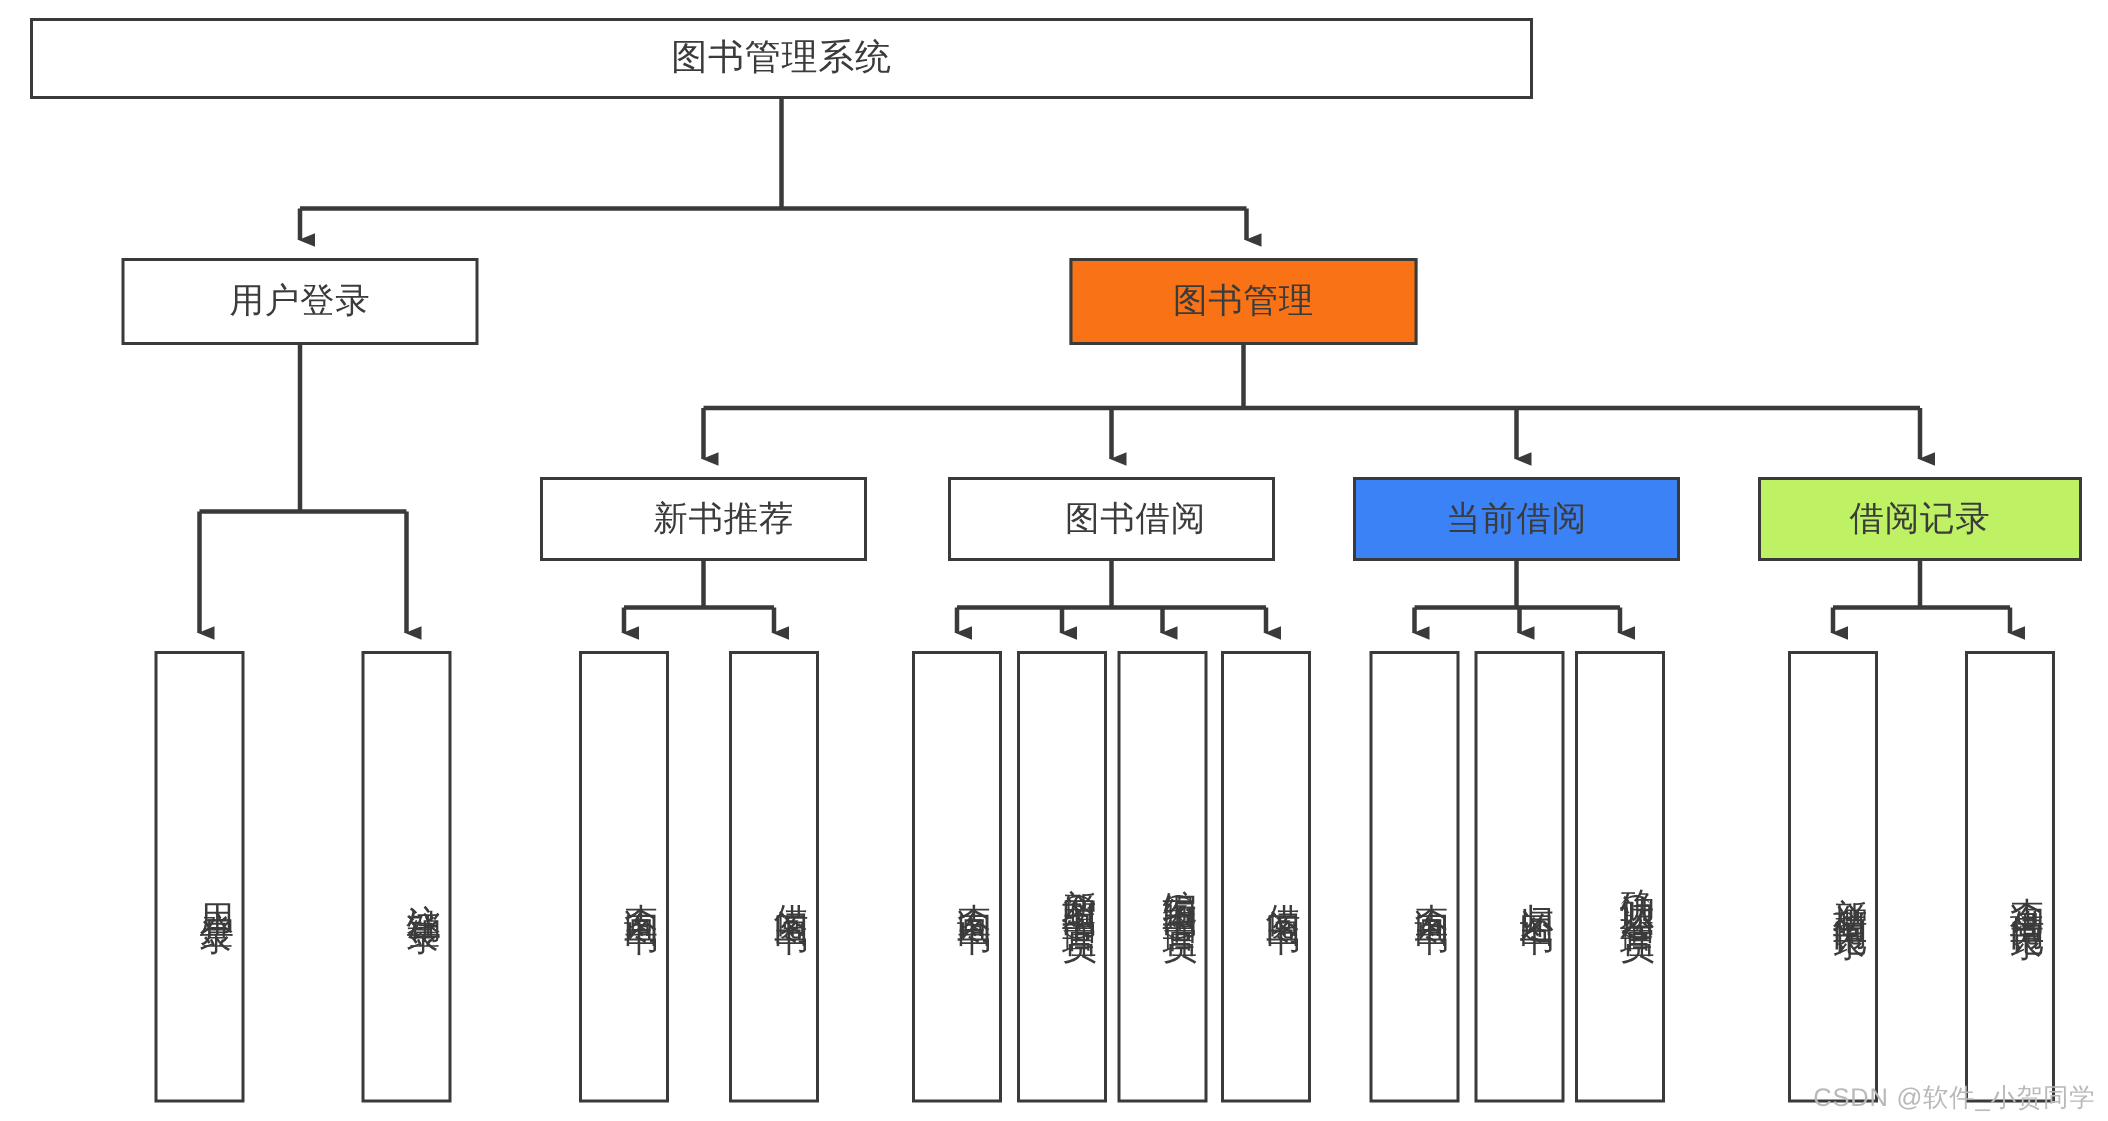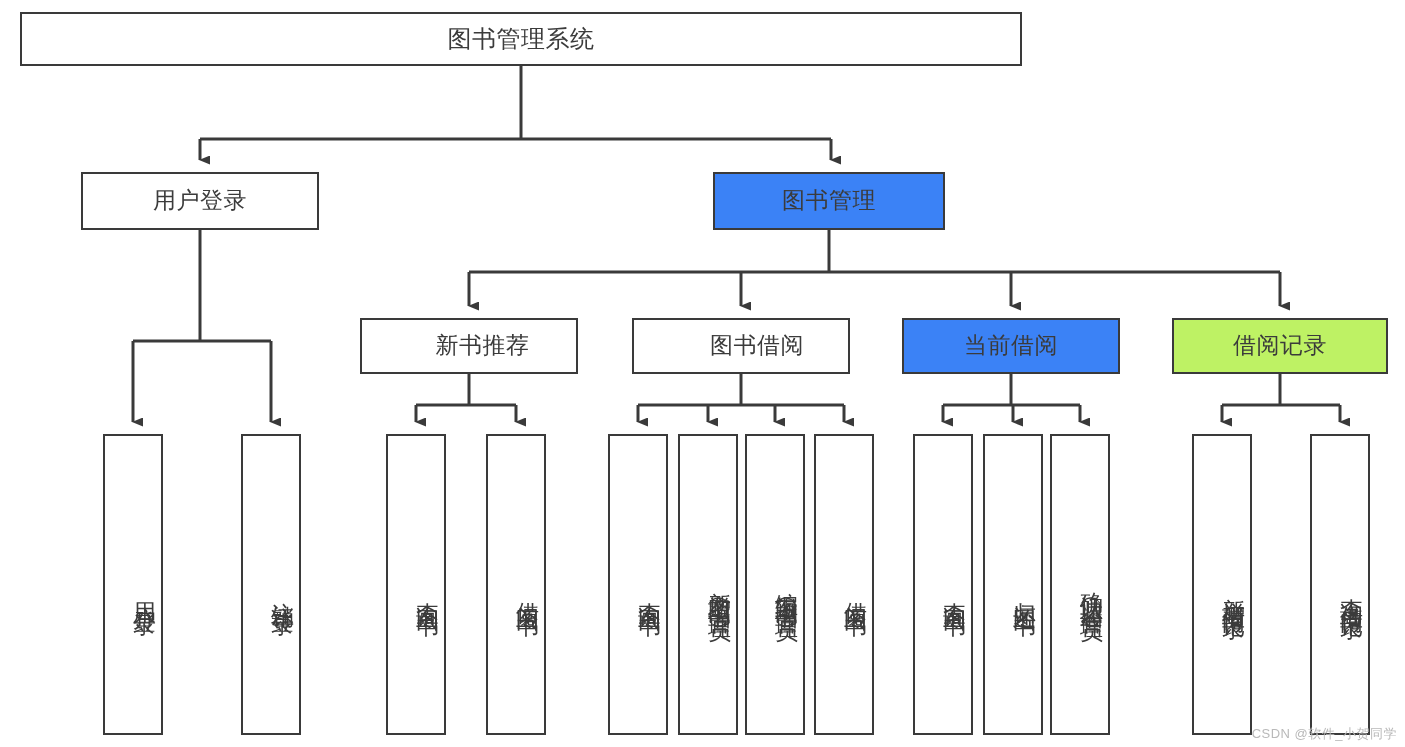--- a/index.html
+++ b/index.html
@@ -58,21 +58,21 @@
     white-space: pre;
   }
   .node.leaf .label {
     writing-mode: vertical-rl;
     text-orientation: upright;
   }
   #watermark {
     position: absolute;
     right: 8px;
     bottom: 4px;
-    font-size: 13px;
+    font-size: 17px;
     color: #b9b9b9;
     font-family: "Liberation Sans", "DejaVu Sans", sans-serif;
     white-space: pre;
     letter-spacing: 0.5px;
   }
 </style>
 </head>
 <body style="background: rgb(255, 255, 255);">
 
 <div id="diagram-root">
@@ -127,21 +127,21 @@
     </g>
   </svg>
 
   <div class="node horiz level0" style="left: 20px; top: 12px; width: 1002px; height: 54px; border-color: rgb(58, 58, 58); background: rgb(255, 255, 255); color: rgb(59, 59, 59);">
     <span class="label">图书管理系统</span>
   </div>
 
   <div class="node horiz" style="left: 81px; top: 172px; width: 238px; height: 58px; border-color: rgb(58, 58, 58); background: rgb(255, 255, 255); color: rgb(59, 59, 59);">
     <span class="label">用户登录</span>
   </div>
-  <div class="node horiz" style="left: 713px; top: 172px; width: 232px; height: 58px; border-color: rgb(58, 58, 58); background: #3b82f6; color: rgb(59, 59, 59);">
+  <div class="node horiz" style="left: 713px; top: 172px; width: 232px; height: 58px; border-color: rgb(58, 58, 58); background: #f97316; color: rgb(59, 59, 59);">
     <span class="label">图书管理</span>
   </div>
 
   <div class="node horiz" style="left: 360px; top: 318px; width: 218px; height: 56px; border-color: rgb(58, 58, 58); background: rgb(255, 255, 255); color: rgb(59, 59, 59); padding-left: 27px;">
     <span class="label">新书推荐</span>
   </div>
   <div class="node horiz" style="left: 632px; top: 318px; width: 218px; height: 56px; border-color: rgb(58, 58, 58); background: rgb(255, 255, 255); color: rgb(59, 59, 59); padding-left: 32px;">
     <span class="label">图书借阅</span>
   </div>
   <div class="node horiz" style="left: 902px; top: 318px; width: 218px; height: 56px; border-color: rgb(58, 58, 58); background: #3b82f6; color: rgb(59, 59, 59);">

